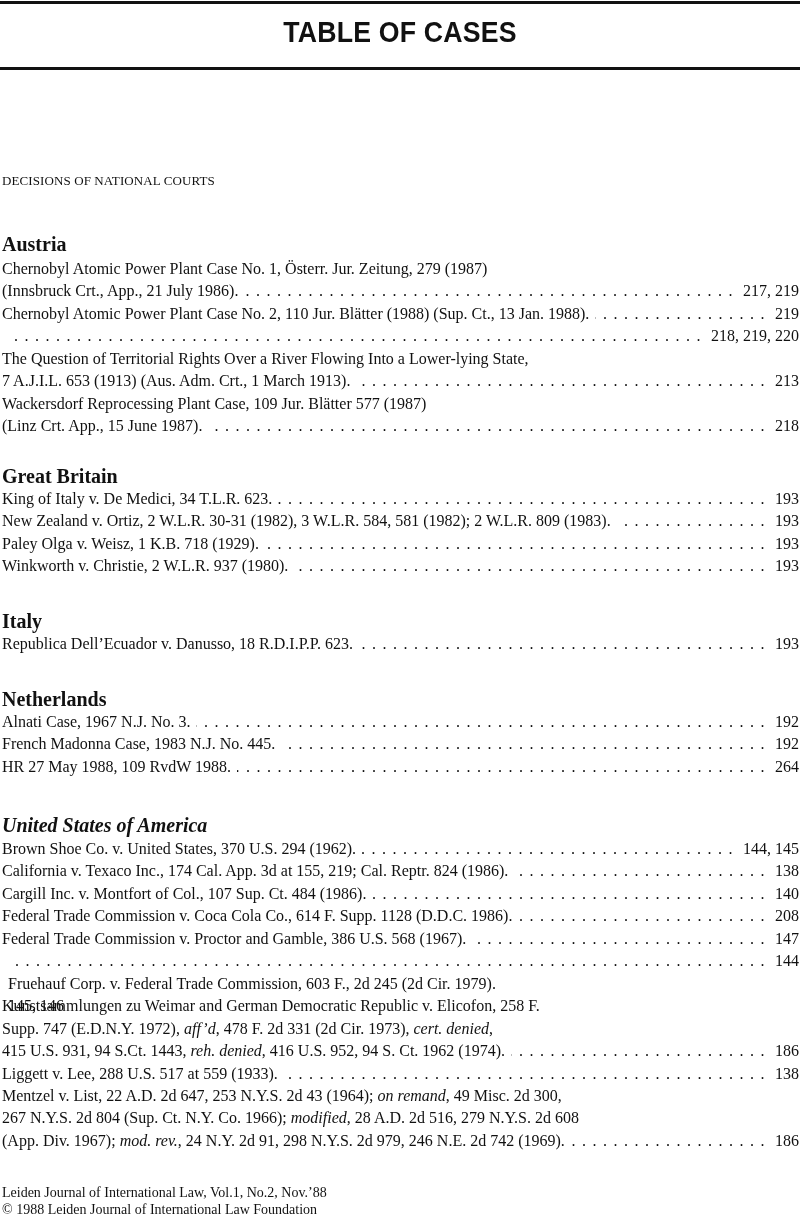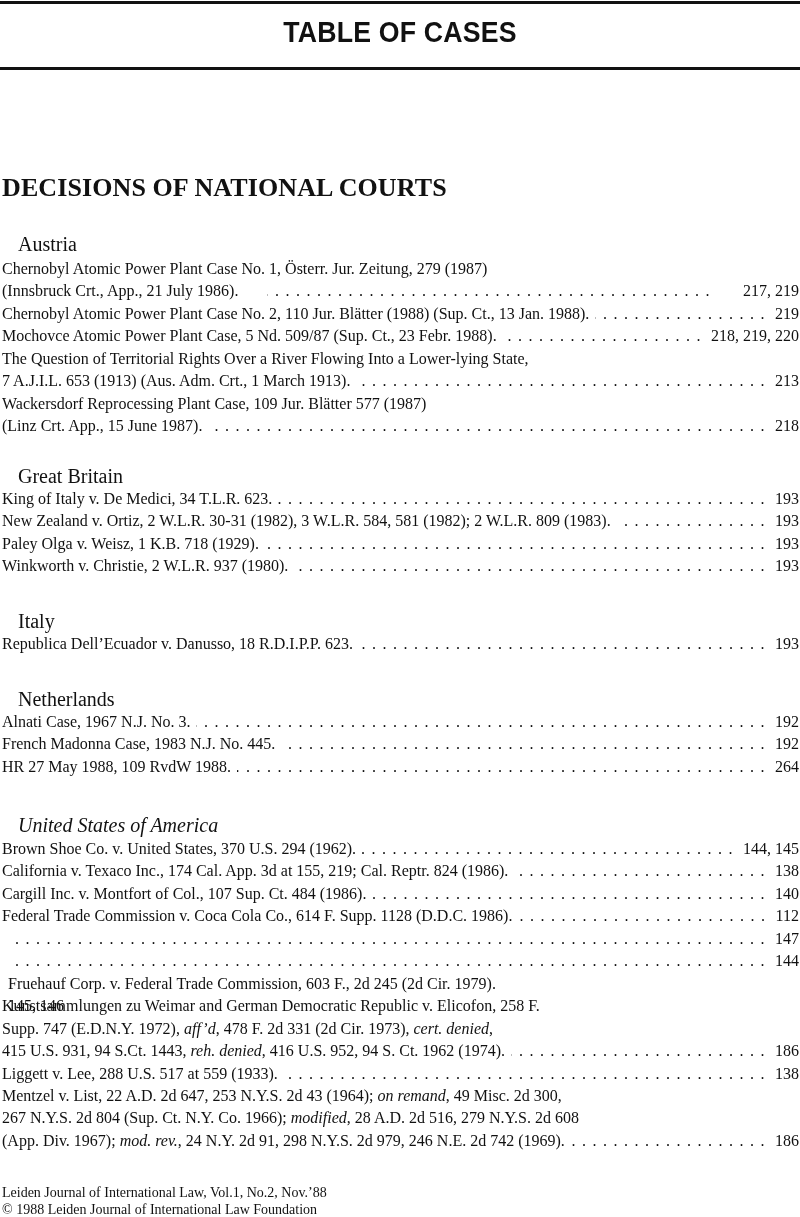--- a/index.html
+++ b/index.html
@@ -10,24 +10,24 @@
   .rule { position: absolute; left: 0; width: 800px; background: #111; }
   .rule.top { top: 1px; height: 3px; }
   .rule.bottom { top: 67px; height: 3px; }
   .title {
     position: absolute; top: 16px; left: 0; width: 800px; text-align: center;
     font-family: "Liberation Sans", sans-serif; font-weight: bold; font-size: 29px;
     letter-spacing: 0.2px; transform: scaleX(0.92); transform-origin: center;
   }
   .section-title {
     position: absolute; top: 173px; left: 2px;
-    font-size: 26px; font-weight: bold; letter-spacing: 0.1px;
+    font-size: 13px; font-weight: normal; letter-spacing: 0.1px;
   }
   .country {
-    position: absolute; left: 18px; font-size: 20px; font-weight: normal; line-height: 22px;
+    position: absolute; left: 2px; font-size: 20px; font-weight: bold; line-height: 22px;
   }
   .country.italic { font-style: italic; }
   .line {
     position: absolute; left: 2px; width: 797px; height: 22.5px;
     font-size: 16px; line-height: 22.5px; white-space: nowrap;
     display: flex; align-items: baseline;
   }
   .line .txt { flex: 0 0 auto; }
   .line .txt i { font-style: italic; }
   .line .dots {
@@ -46,32 +46,31 @@
 <div class="title">TABLE OF CASES</div>
 <div class="rule bottom"></div>
 
 <div class="section-title">DECISIONS OF NATIONAL COURTS</div>
 
 <div id="content">
     <div class="country" style="top: 233px;">Austria</div>
     <div class="line" style="top: 258px;">
       <span class="txt">Chernobyl Atomic Power Plant Case No. 1, Österr. Jur. Zeitung, 279 (1987)</span>
     </div>
-    <div class="line" style="top: 280.45px; gap: 23px;">
+    <div class="line" style="top: 280.45px;">
       <span class="txt">(Innsbruck Crt., App., 21 July 1986).</span>
       <span class="dots">........................................................................................................................</span>
       <span class="pg">217, 219</span>
     </div>
     <div class="line" style="top: 302.9px;">
       <span class="txt">Chernobyl Atomic Power Plant Case No. 2, 110 Jur. Blätter (1988) (Sup. Ct., 13 Jan. 1988).</span>
       <span class="dots">........................................................................................................................</span>
       <span class="pg">219</span>
     </div>
     <div class="line" style="top: 325.35px;">
-      <span class="txt">Mochovce Atomic Power Plant Case, 5 Nd. 509/87 (Sup. Ct., 23 Febr. 1988).</span>
       <span class="dots">........................................................................................................................</span>
       <span class="pg">218, 219, 220</span>
     </div>
     <div class="line" style="top: 347.8px;">
       <span class="txt">The Question of Territorial Rights Over a River Flowing Into a Lower-lying State,</span>
     </div>
     <div class="line" style="top: 370.25px;">
       <span class="txt">7 A.J.I.L. 653 (1913) (Aus. Adm. Crt., 1 March 1913).</span>
       <span class="dots">........................................................................................................................</span>
       <span class="pg">213</span>
@@ -139,23 +138,24 @@
       <span class="pg">138</span>
     </div>
     <div class="line" style="top: 882.9px;">
       <span class="txt">Cargill Inc. v. Montfort of Col., 107 Sup. Ct. 484 (1986).</span>
       <span class="dots">........................................................................................................................</span>
       <span class="pg">140</span>
     </div>
     <div class="line" style="top: 905.35px;">
       <span class="txt">Federal Trade Commission v. Coca Cola Co., 614 F. Supp. 1128  (D.D.C. 1986).</span>
       <span class="dots">........................................................................................................................</span>
-      <span class="pg">112</span>
+      <span class="pg">208</span>
     </div>
     <div class="line" style="top: 927.8px;">
+      <span class="txt">Federal Trade Commission v. Proctor and Gamble, 386 U.S. 568  (1967).</span>
       <span class="dots">........................................................................................................................</span>
       <span class="pg">147</span>
     </div>
     <div class="line" style="top: 950.25px;">
       <span class="dots">........................................................................................................................</span>
       <span class="pg">144</span>
     </div>
     <div class="line" style="top: 972.7px; flex-direction: column;">
       <span class="txt">Fruehauf Corp. v. Federal Trade Commission, 603 F., 2d 245 (2d  Cir. 1979).</span>
       <span class="dots">........................................................................................................................</span>

